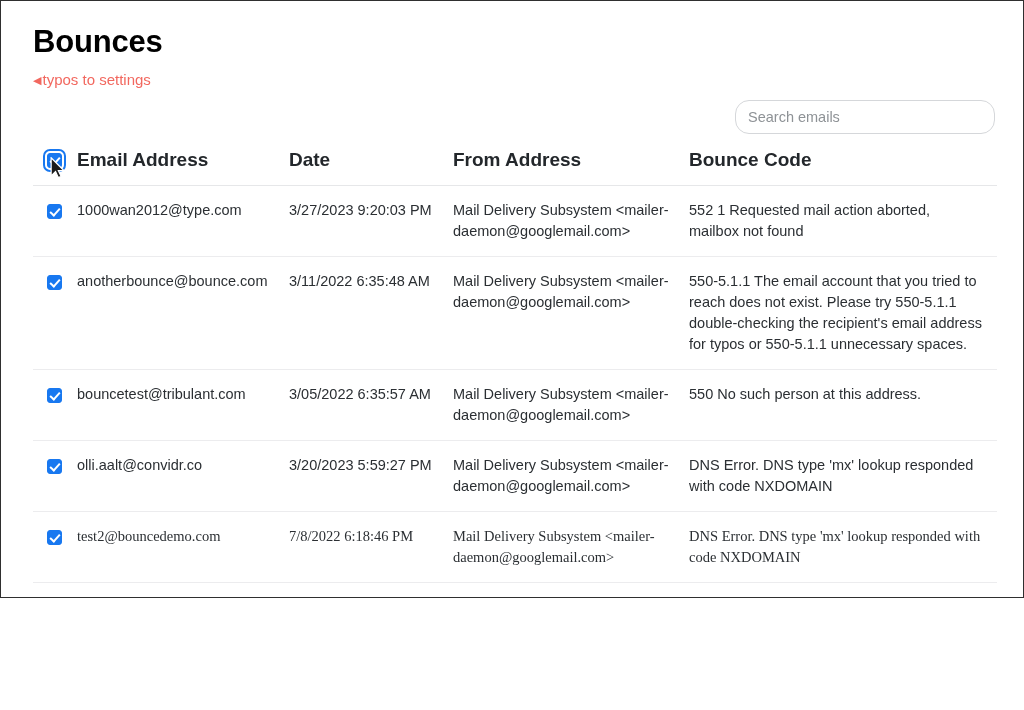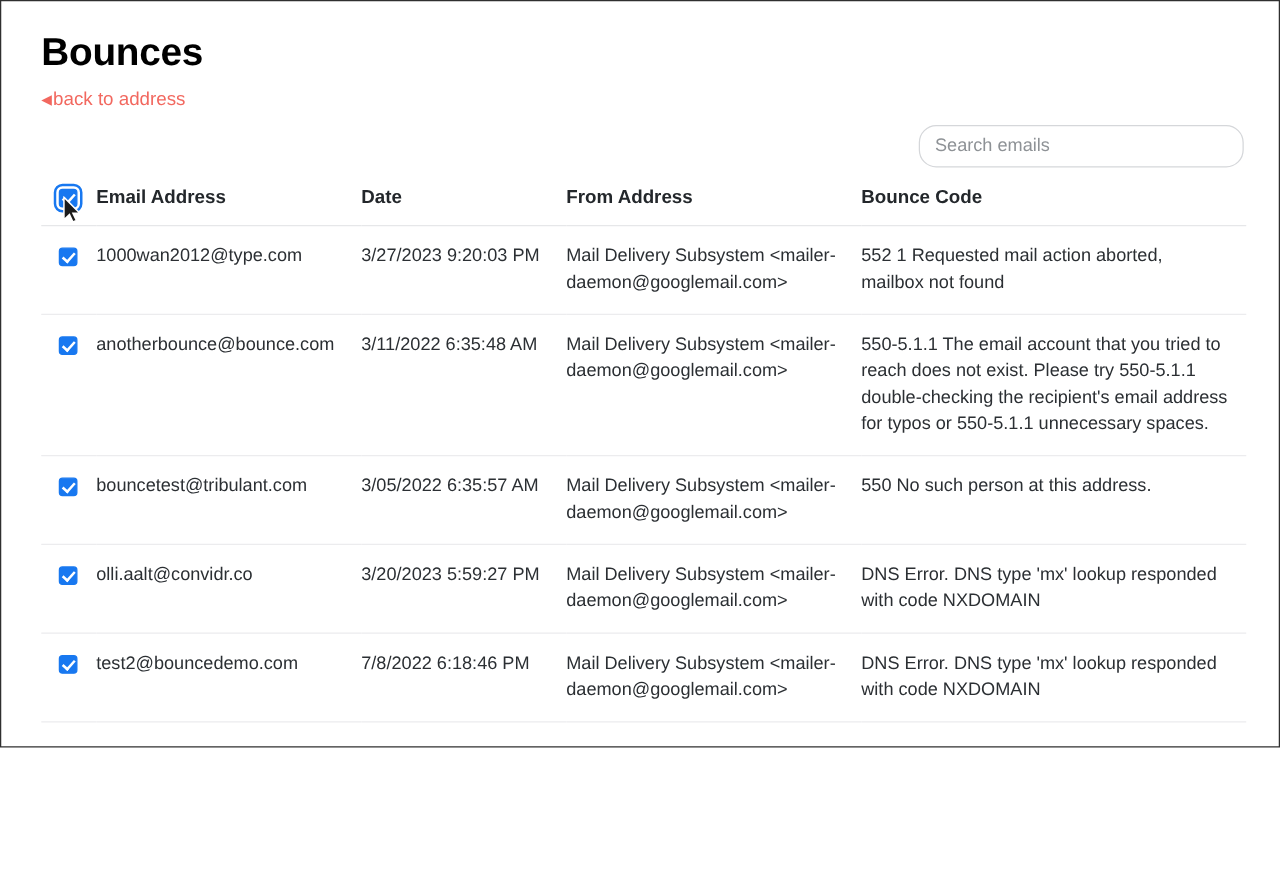--- a/index.html
+++ b/index.html
@@ -92,37 +92,38 @@
   }
   .bounce-table col.c-check { width: 44px; }
   .bounce-table col.c-email { width: 212px; }
   .bounce-table col.c-date  { width: 164px; }
   .bounce-table col.c-from  { width: 236px; }
   .bounce-table col.c-code  { width: 308px; }
 
   .bounce-table thead th {
     text-align: left;
     font-weight: bold;
-    font-size: 15px;
+    font-size: 19px;
     color: #23272b;
     padding: 6px 10px 14px 0;
     border-bottom: 1px solid #e6e7e9;
     vertical-align: middle;
   }
   .bounce-table tbody td {
     padding: 14px 14px 14px 0;
     border-bottom: 1px solid #ececee;
     vertical-align: top;
     line-height: 21px;
     color: #2b2f33;
     word-wrap: break-word;
     overflow-wrap: break-word;
   }
   .bounce-table tbody tr:last-child td {
     border-bottom: 1px solid #ececee;
+    font-family: Liberation Serif, serif;
   }
   .cell-check {
     padding-right: 0 !important;
     padding-left: 14px !important;
   }
   th.cell-check { padding-left: 14px !important; }
 
   
   .cbox {
     position: relative;
@@ -182,21 +183,21 @@
   }
 </style>
 </head>
 <body>
 
 <div class="screen">
   <div class="inner">
 
     <h1 class="page-title">Bounces</h1>
 
-    <a class="back-link" href="#"><span class="caret">◀</span><span>back to address</span></a>
+    <a class="back-link" href="#"><span class="caret">◀</span><span>typos to settings</span></a>
 
     <div class="search-row">
       <input class="search-input" type="text" placeholder="Search emails" value="" style="">
     </div>
 
     <table class="bounce-table">
       <colgroup>
         <col class="c-check">
           <col class="c-email">
           <col class="c-date">

